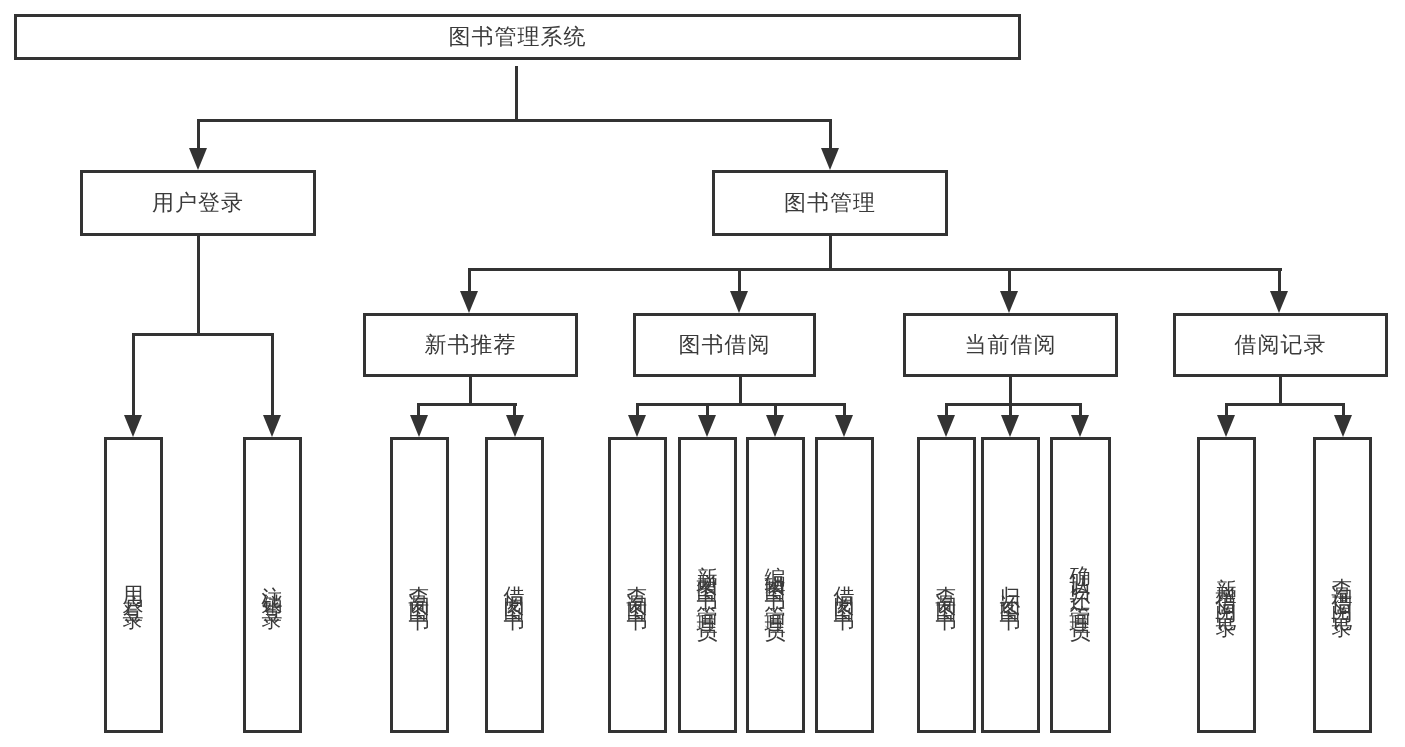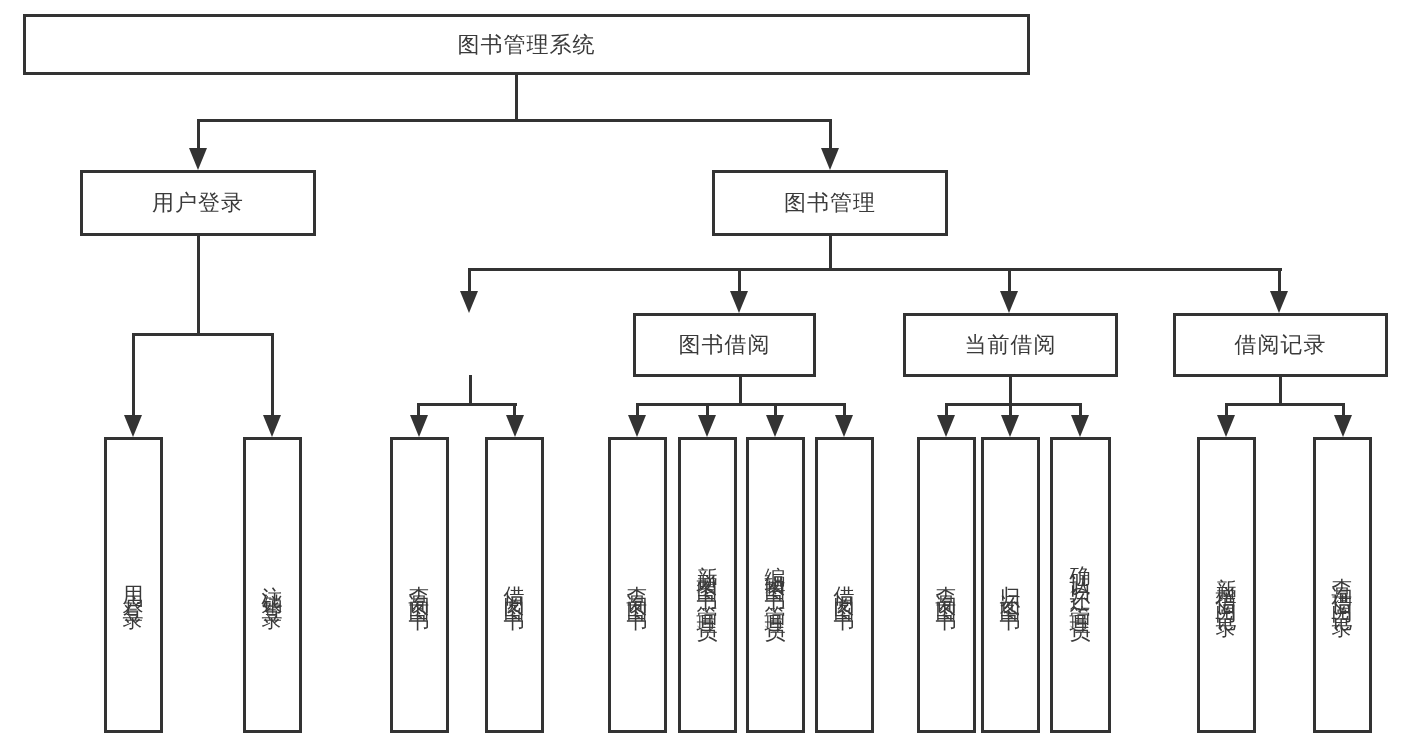--- a/index.html
+++ b/index.html
@@ -56,21 +56,21 @@
     font-size:21px;color:var(--wm);
     z-index:5;letter-spacing:1px;
     opacity:.9;
   }
 </style>
 </head>
 <body>
 
 <div class="canvas">
 
-  <div class="hbox" style="left:23px;top:14px;width:1007px;height:61px;">图书管理系统</div>
+  <div class="hbox" style="left:14px;top:14px;width:1007px;height:46px;">图书管理系统</div>
 
   <div class="vl" style="left:515px;top:66px;height:56px;"></div>
   <div class="hl" style="left:197px;top:119px;width:635px;"></div>
   <div class="vl" style="left:197px;top:119px;height:31px;"></div>
   <div class="arrow" style="left:189px;top:148px;"></div>
   <div class="vl" style="left:829px;top:119px;height:31px;"></div>
   <div class="arrow" style="left:821px;top:148px;"></div>
 
   <div class="hbox" style="left:80px;top:170px;width:236px;height:66px;">用户登录</div>
   <div class="hbox" style="left:712px;top:170px;width:236px;height:66px;">图书管理</div>
@@ -86,20 +86,21 @@
   <div class="hl" style="left:468px;top:268px;width:814px;"></div>
   <div class="vl" style="left:468px;top:268px;height:23px;"></div>
   <div class="arrow" style="left:460px;top:291px;"></div>
   <div class="vl" style="left:738px;top:268px;height:23px;"></div>
   <div class="arrow" style="left:730px;top:291px;"></div>
   <div class="vl" style="left:1008px;top:268px;height:23px;"></div>
   <div class="arrow" style="left:1000px;top:291px;"></div>
   <div class="vl" style="left:1278px;top:268px;height:23px;"></div>
   <div class="arrow" style="left:1270px;top:291px;"></div>
 
+  <div class="hbox" style="left:363px;top:313px;width:215px;height:64px;">新书推荐</div>
   <div class="hbox" style="left:633px;top:313px;width:183px;height:64px;">图书借阅</div>
   <div class="hbox" style="left:903px;top:313px;width:215px;height:64px;font-family:Liberation Serif, serif;">当前借阅</div>
   <div class="hbox" style="left:1173px;top:313px;width:215px;height:64px;">借阅记录</div>
 
   <div class="vl" style="left:469px;top:375px;height:31px;"></div>
   <div class="hl" style="left:417px;top:403px;width:100px;"></div>
   <div class="vl" style="left:417px;top:403px;height:12px;"></div>
   <div class="arrow" style="left:410px;top:415px;"></div>
   <div class="vl" style="left:513px;top:403px;height:12px;"></div>
   <div class="arrow" style="left:506px;top:415px;"></div>

